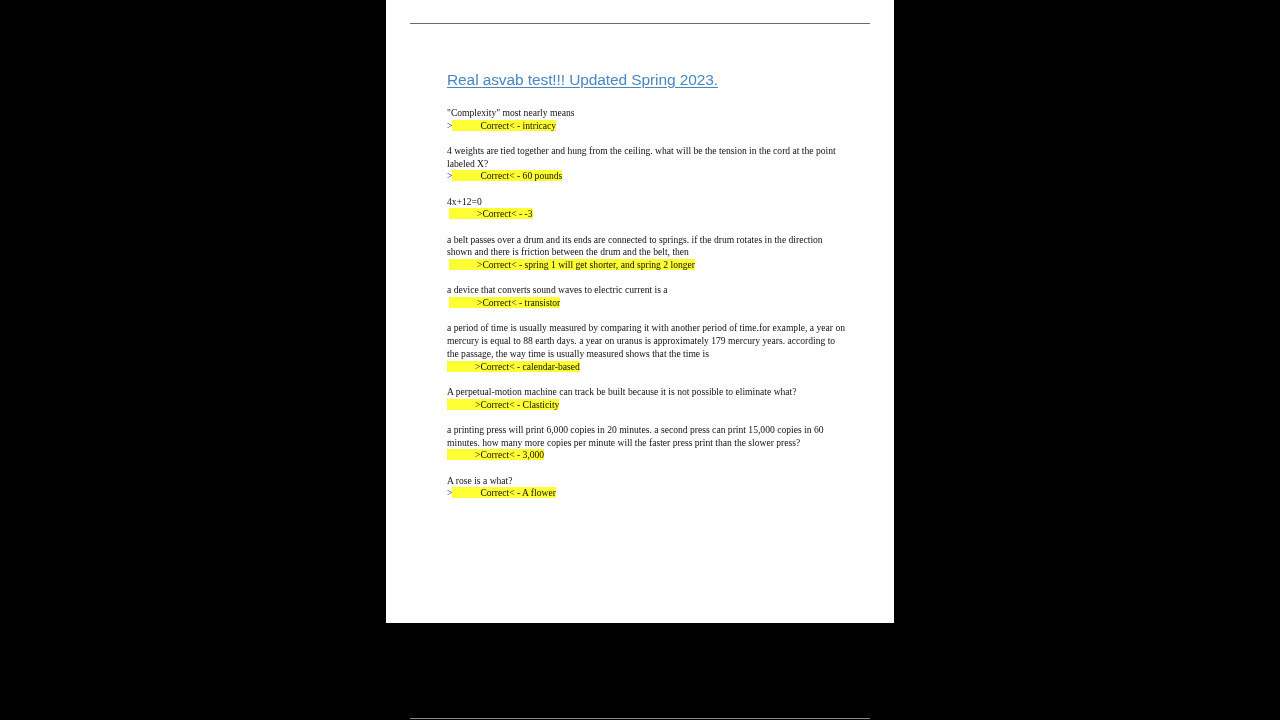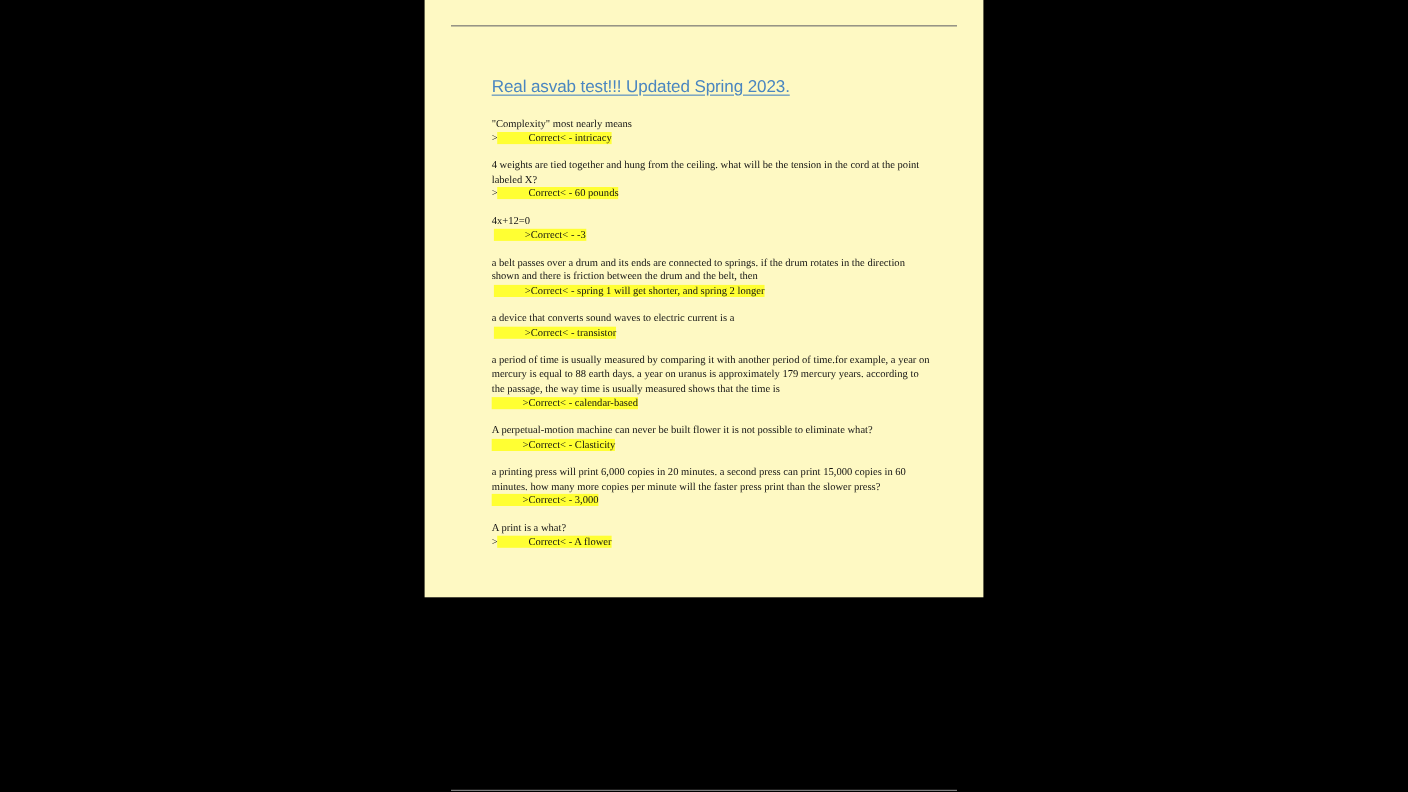--- a/index.html
+++ b/index.html
@@ -8,22 +8,22 @@
       width: 1280px;
       height: 720px;
       background: #000000;
       overflow: hidden;
     }
     .page {
       position: absolute;
       left: 386px;
       top: 0;
       width: 508px;
-      height: 543px;
-      background: #fef9c3;
+      height: 623px;
+      background: #ffffff;
     }
     .rule-top {
       position: absolute;
       left: 24px;
       top: 23px;
       width: 460px;
       height: 1px;
       background: #6b6b6b;
     }
     .rule-bottom {
@@ -108,31 +108,31 @@
       <span class="question">a device that converts sound waves to electric current is a</span>
       <span class="answer-line indent"><span class="hl">&gt;Correct&lt; - transistor</span></span>
     </div>
 
     <div class="qa">
       <span class="question">a period of time is usually measured by comparing it with another period of time.for example, a year on mercury is equal to 88 earth days. a year on uranus is approximately 179 mercury years. according to the passage, the way time is usually measured shows that the time is</span>
       <span class="answer-line"><span class="hl">&gt;Correct&lt; - calendar-based</span></span>
     </div>
 
     <div class="qa">
-      <span class="question">A perpetual-motion machine can never be built flower it is not possible to eliminate what?</span>
+      <span class="question">A perpetual-motion machine can track be built because it is not possible to eliminate what?</span>
       <span class="answer-line"><span class="hl">&gt;Correct&lt; - Clasticity</span></span>
     </div>
 
     <div class="qa">
       <span class="question">a printing press will print 6,000 copies in 20 minutes. a second press can print 15,000 copies in 60 minutes. how many more copies per minute will the faster press print than the slower press?</span>
       <span class="answer-line"><span class="hl">&gt;Correct&lt; - 3,000</span></span>
     </div>
 
 
     <div class="qa">
-      <span class="question">A print is a what?</span>
+      <span class="question">A rose is a what?</span>
       <span class="answer-line"><span>&gt;</span><span class="hl">Correct&lt; - A flower</span></span>
     </div>
 
   </div>
 
   <div class="rule-bottom"></div>
 </div>
 
 </body></html>

